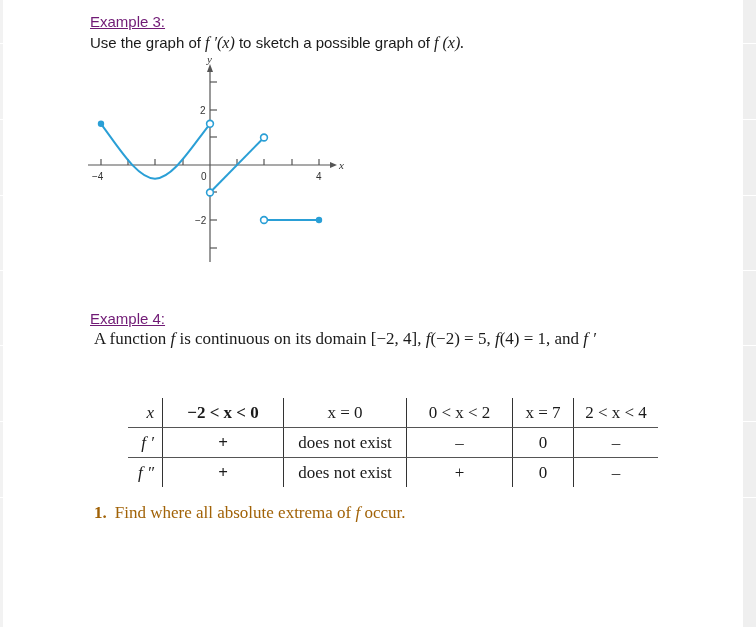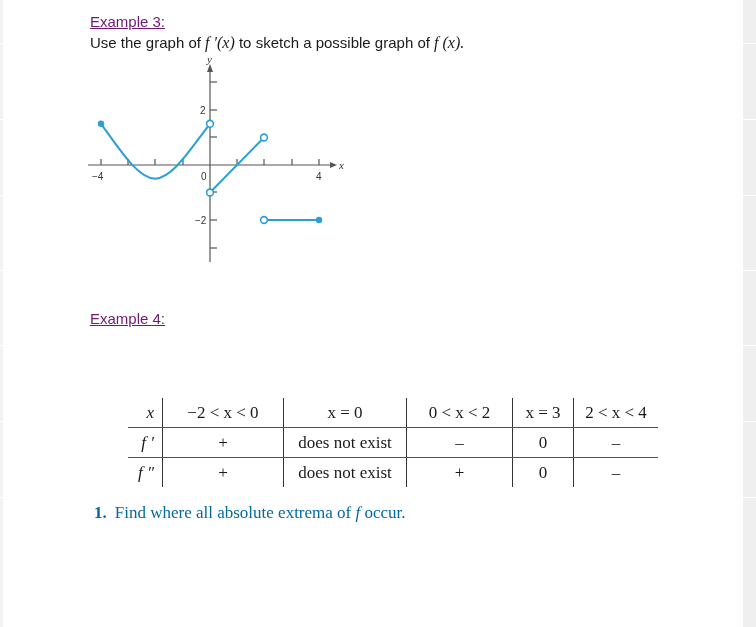--- a/index.html
+++ b/index.html
@@ -38,31 +38,31 @@
   }
   .ex4-text i { font-style: italic; }
   table.props {
     position: absolute; left: 128px; top: 398px;
     border-collapse: collapse; font-size: 17px;
   }
   table.props td {
     padding: 0 6px; height: 29px; text-align: center; white-space: nowrap;
   }
   table.props td.var { font-style: italic; text-align: right; padding-right: 8px; width: 20px; }
-  table.props td.c1 { width: 108px; }
+  table.props td.c1 { width: 108px; font-weight: bold; }
   table.props td.c2 { width: 110px; }
   table.props td.c3 { width: 93px; }
   table.props td.c4 { width: 48px; }
   table.props td.c5 { width: 72px; margin-top: 24px; }
   table.props td.bl { border-left: 1.5px solid #333; }
   table.props tr.hdr td { border-bottom: 1.5px solid #555; }
   table.props tr.r1 td { border-bottom: 1.5px solid #555; }
   table.props tr.r1 td.var, table.props tr.hdr td.var { }
   .questions {
-    position: absolute; left: 94px; top: 500px; font-size: 17px; color: #0369a1;
+    position: absolute; left: 94px; top: 500px; font-size: 17px; color: #a16207;
   }
   .q { height: 35px; line-height: 26px; white-space: nowrap; }
   .q b { font-weight: bold; margin-right: 8px; }
 </style>
 </head>
 <body>
 
 <div class="edge-left">
   <div class="edge-divider" style="top:43px"></div>
   <div class="edge-divider" style="top:119px"></div>
@@ -138,30 +138,31 @@
     <circle cx="210" cy="123.8" r="3.4" fill="#fff" stroke="#2a9fd6" stroke-width="1.6"></circle>
     <circle cx="210" cy="192.5" r="3.4" fill="#fff" stroke="#2a9fd6" stroke-width="1.6"></circle>
     <circle cx="264" cy="137.5" r="3.4" fill="#fff" stroke="#2a9fd6" stroke-width="1.6"></circle>
     <circle cx="264" cy="220" r="3.4" fill="#fff" stroke="#2a9fd6" stroke-width="1.6"></circle>
     <circle cx="319" cy="220" r="3.2" fill="#2a9fd6"></circle>
   </g>
 </svg>
 
 <div class="ex-title" style="top:310px">Example 4:</div>
 <div class="ex4-text">
+  <div><span>A function </span><i>f</i><span> is continuous on its domain [−2, 4], </span><i>f</i><span>(−2) = 5, </span><i>f</i><span>(4) = 1,  and </span><i>f ′</i></div>
 </div>
 
 <table class="props">
   <tbody>
       <tr class="hdr">
     <td class="var">x</td>
     <td class="c1 bl">−2 &lt; x &lt; 0</td>
     <td class="c2 bl">x = 0</td>
     <td class="c3 bl">0 &lt; x &lt; 2</td>
-    <td class="c4 bl">x = 3</td>
+    <td class="c4 bl">x = 7</td>
     <td class="c5 bl">2 &lt; x &lt; 4</td>
   </tr>
   <tr class="r1">
     <td class="var">f ′</td>
     <td class="c1 bl">+</td>
     <td class="c2 bl">does not exist</td>
     <td class="c3 bl">–</td>
     <td class="c4 bl">0</td>
     <td class="c5 bl">–</td>
   </tr>

